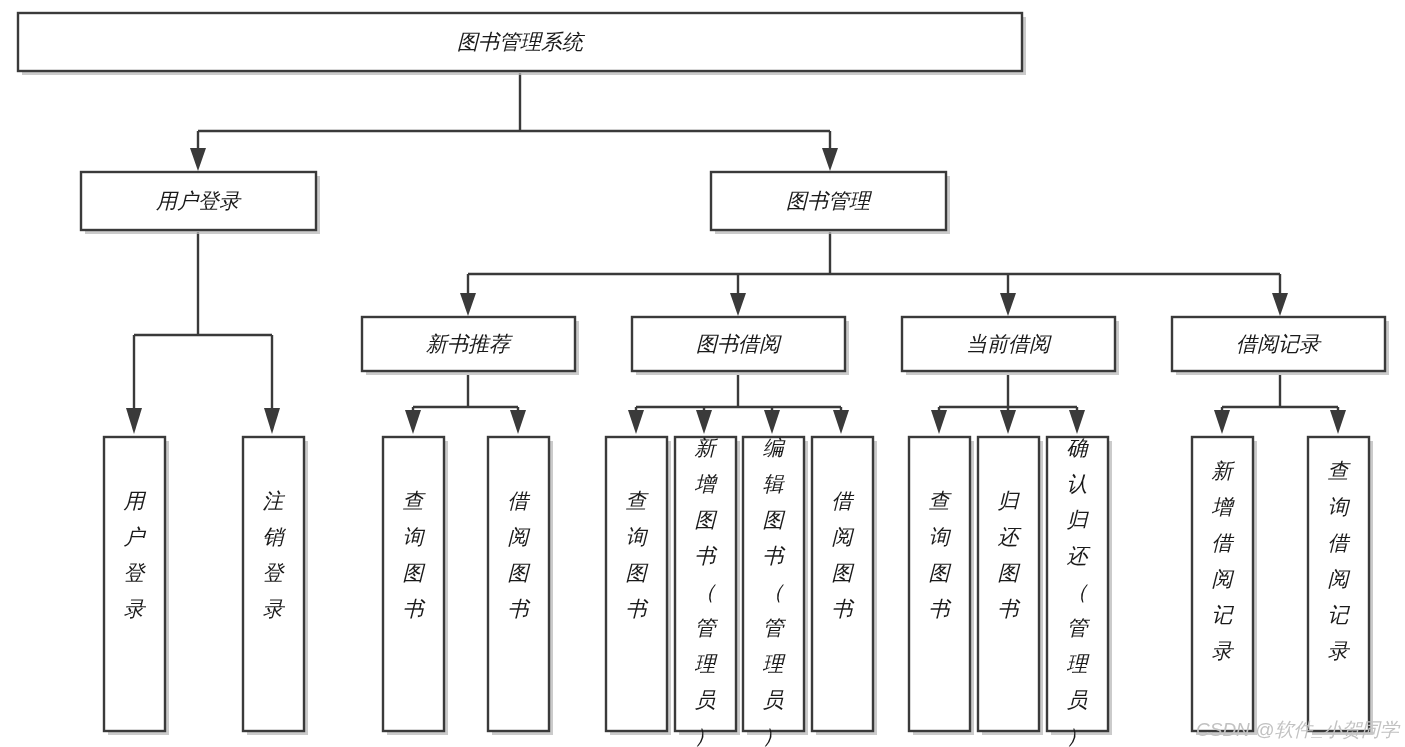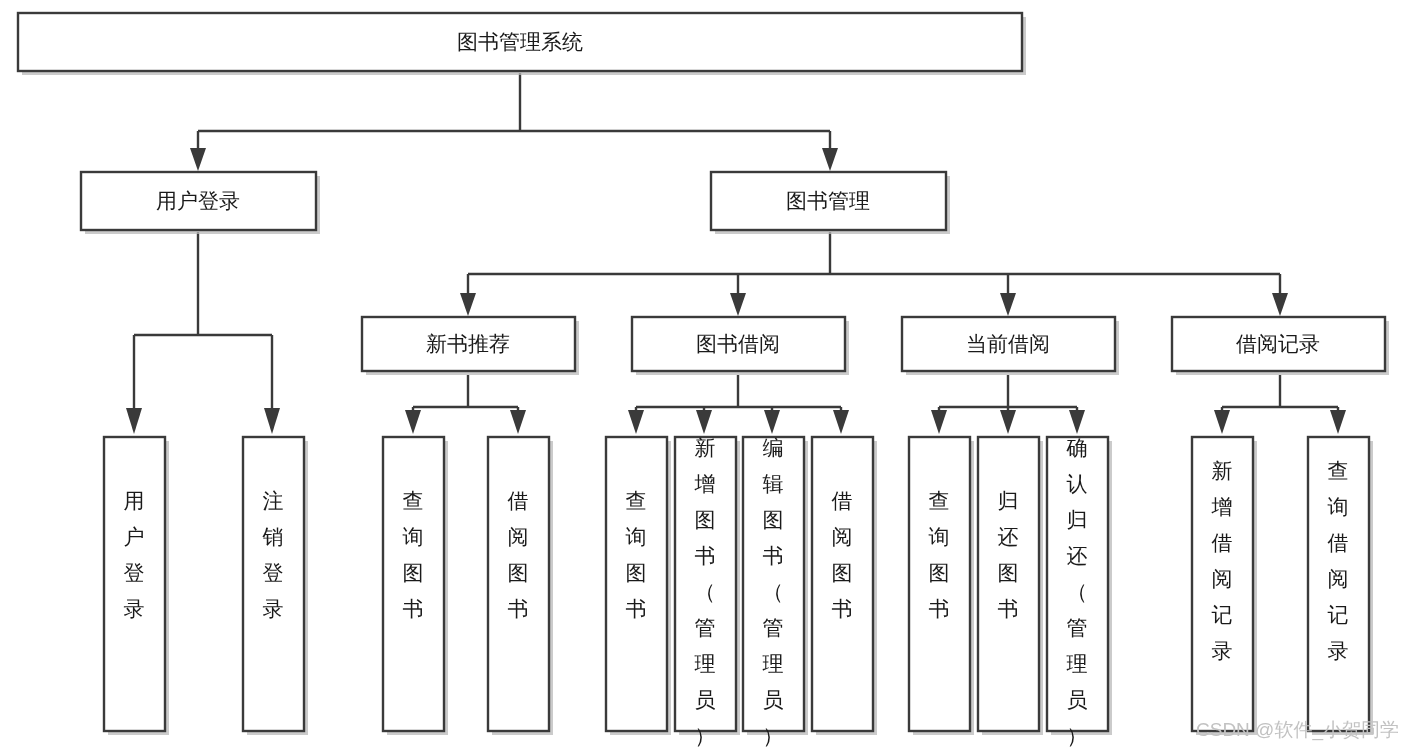--- a/index.html
+++ b/index.html
@@ -12,20 +12,21 @@
     width: 1405px;
     height: 747px;
     font-family: "Liberation Sans", "DejaVu Sans", sans-serif;
     overflow: hidden;
     position: relative;
   }
   #diagram-root {
     position: relative;
     width: 1405px;
     height: 547px;
+    font-style: italic;
   }
   svg#tree-svg {
     position: absolute;
     top: 0;
     left: 0;
     width: 1405px;
     height: 747px;
     display: block;
   }
   .node-box {

